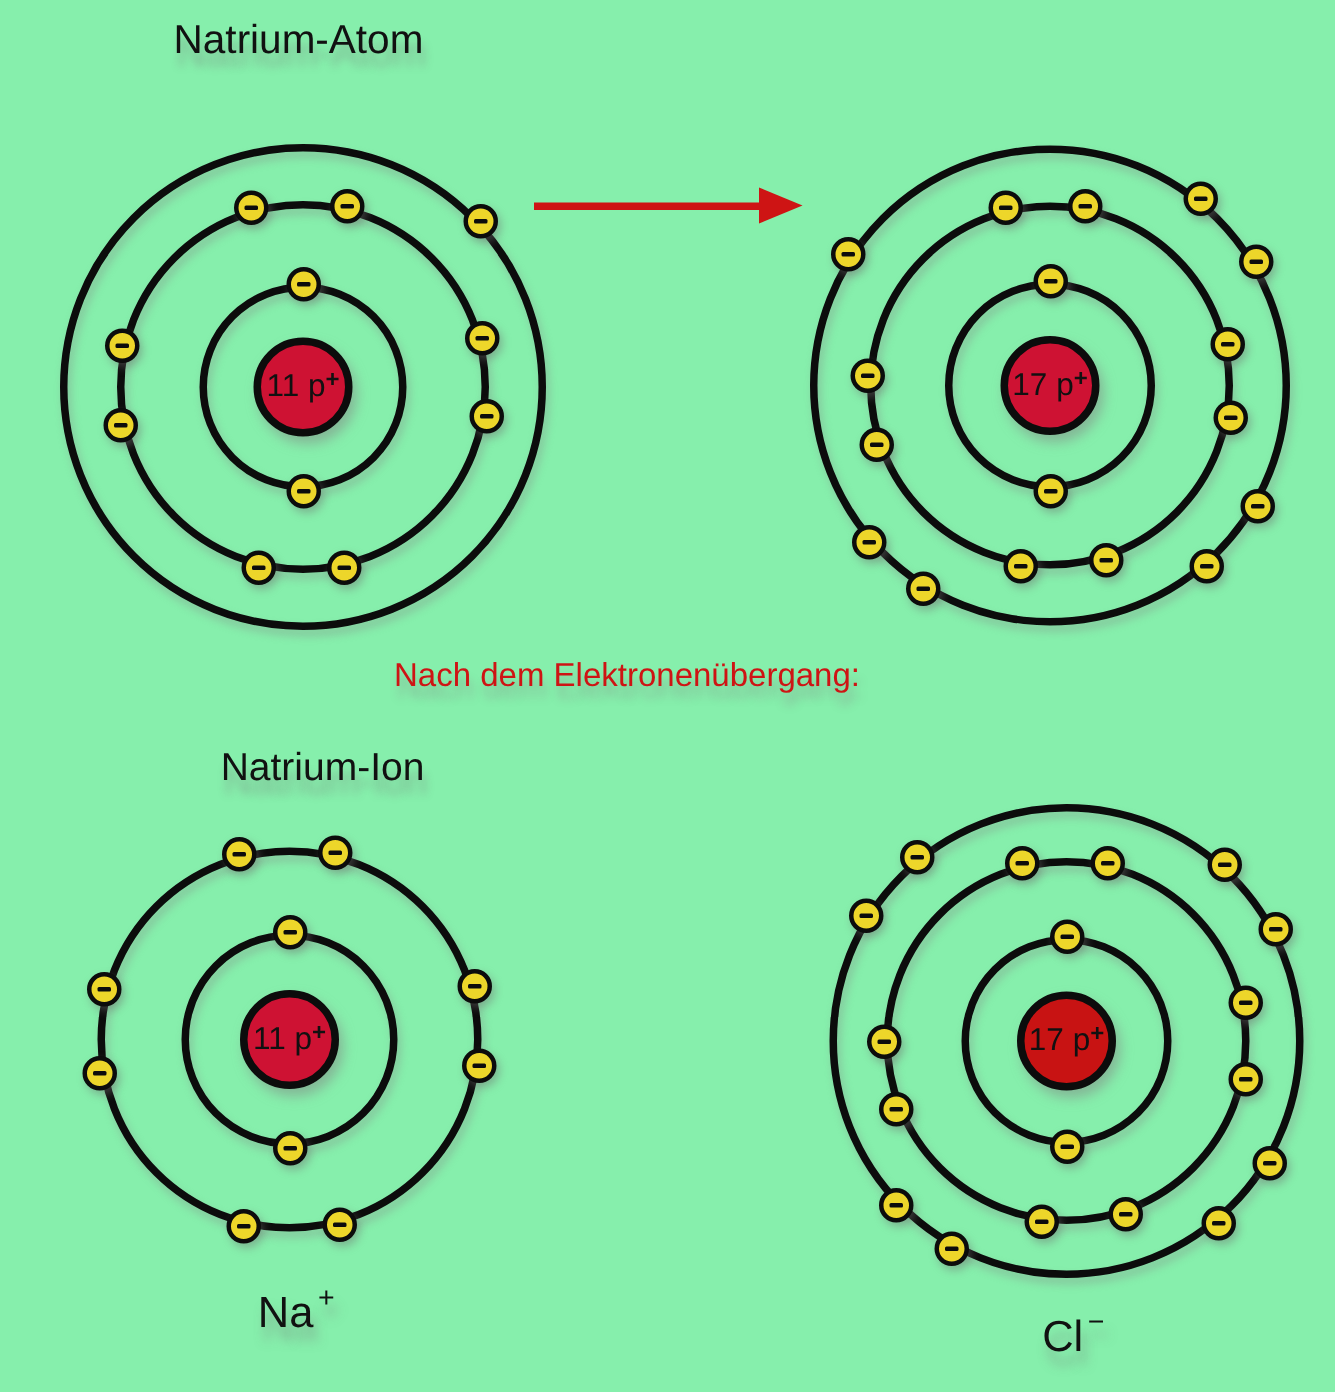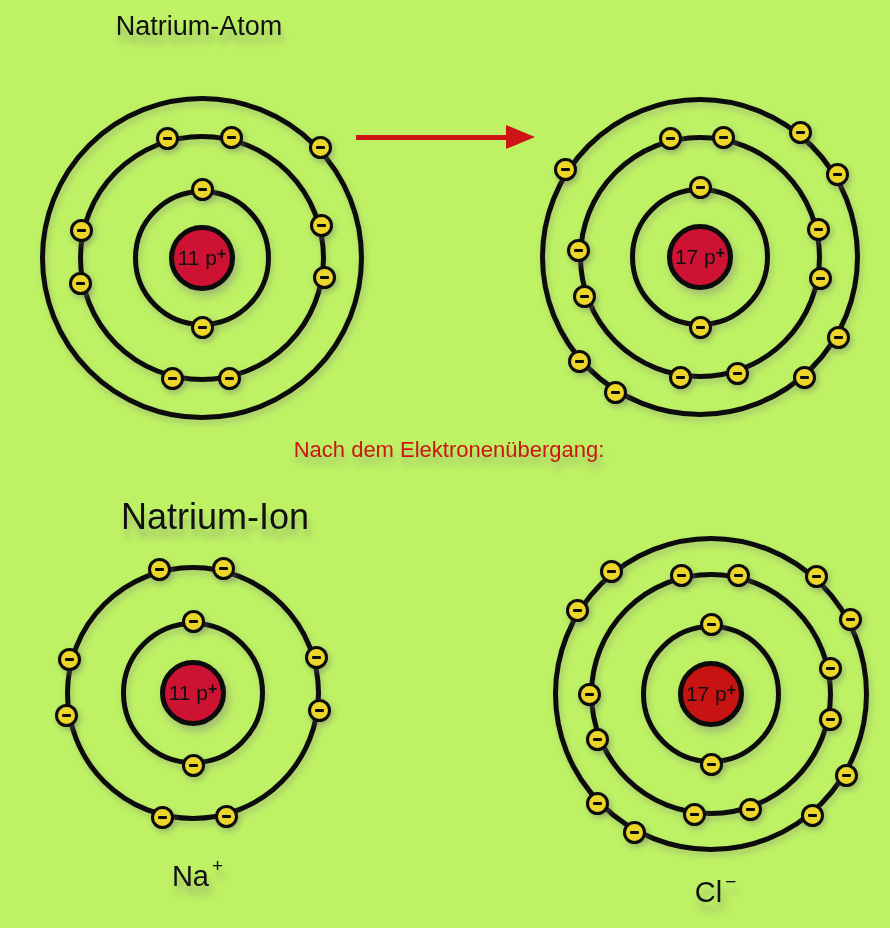--- a/index.html
+++ b/index.html
@@ -1,26 +1,26 @@
 <!DOCTYPE html>
 <html style="--accent-red: #CE1414; --electron-fill: #EDD62A; --stroke: #0C0C0C; --background: #FFFFFF;"><head>
 <meta charset="utf-8">
 <style>
   html,body{margin:0;padding:0;background:#ffffff;}
   .canvas{
-    position:relative;width:890px;height:928px;background:#bef264;
+    position:relative;width:890px;height:928px;background:#86efac;
     font-family:"Liberation Sans",sans-serif;overflow:hidden;
   }
   .abs{position:absolute;}
   .title{
     position:absolute;transform:translateX(-50%);
     font-size:27px;color:#111;white-space:nowrap;
     text-shadow:2px 9px 6px rgba(120,120,120,0.45);
   }
-  .title.small{font-size:36px;}
+  .title.small{font-size:26px;}
   .red-label{
     position:absolute;transform:translateX(-50%);
     font-size:22px;color:var(--accent-red);white-space:nowrap;
     text-shadow:2px 8px 6px rgba(130,130,130,0.45);
   }
   .formula{
     position:absolute;transform:translateX(-50%);
     font-size:29px;color:#111;white-space:nowrap;
     text-shadow:3px 9px 7px rgba(120,120,120,0.5);
   }
@@ -59,21 +59,21 @@
 
   <div class="title" style="left:199px;top:11px;">Natrium-Atom</div>
 
 
 
   <div class="arrow">
     <div class="arrow-line"></div>
     <div class="arrow-head"></div>
   </div>
 
-  <div class="red-label" style="left:449px;top:437px;">Nach dem Elektronenübergang:</div>
+  <div class="red-label" style="left:418px;top:437px;">Nach dem Elektronenübergang:</div>
 
   <div class="title small" style="left:215px;top:496px;">Natrium-Ion</div>
 
 
   <div class="formula" style="left:196px;top:858px;">
     <span>Na</span><sup>+</sup>
   </div>
 
   <div class="formula" style="left:714px;top:874px;">
     <span>Cl</span><sup>−</sup>

